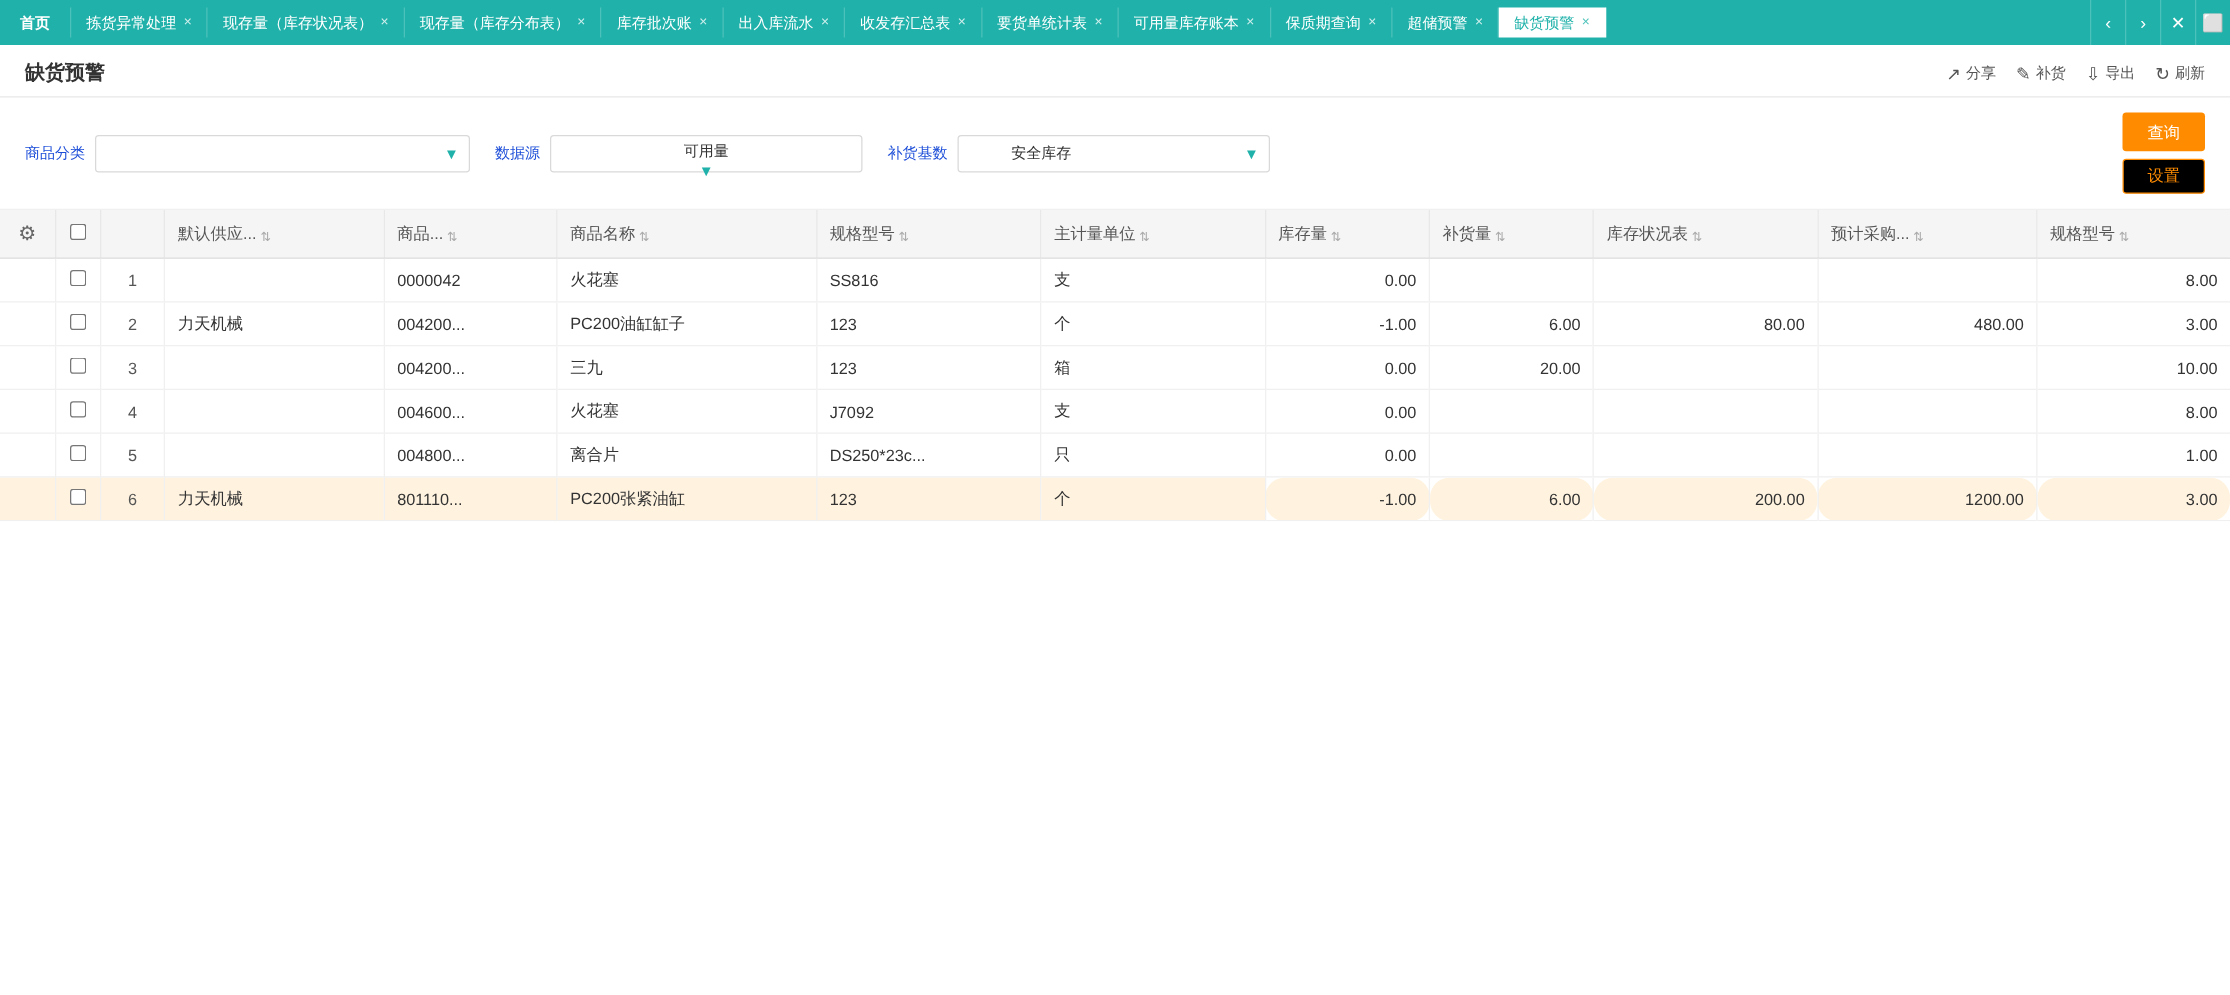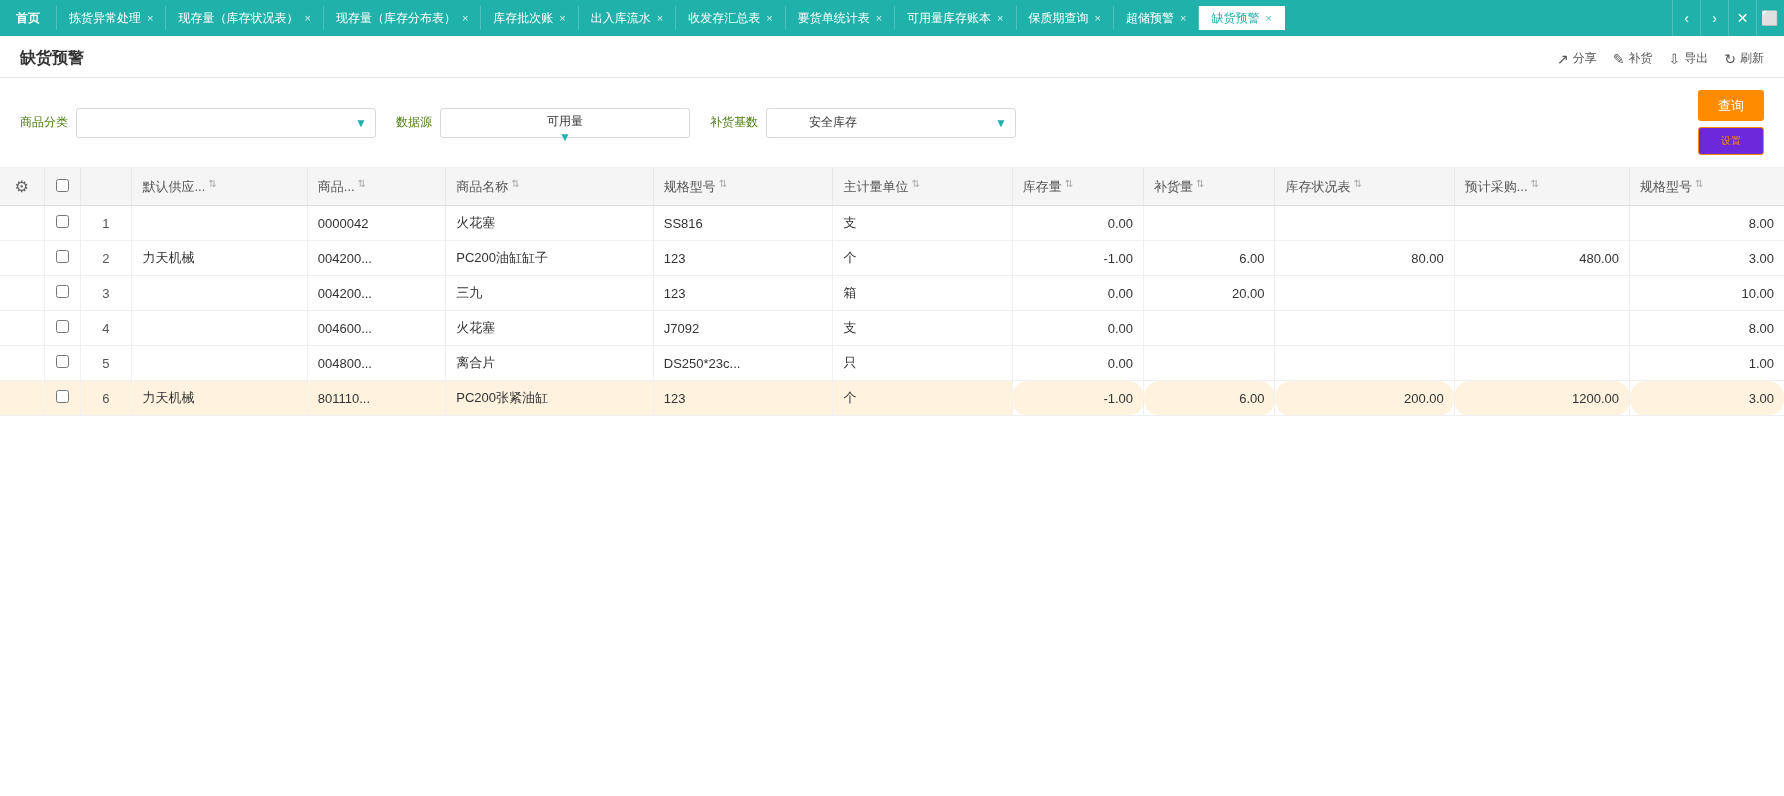--- a/index.html
+++ b/index.html
@@ -94,21 +94,21 @@
       align-items: center;
       padding: 12px 20px;
       gap: 20px;
       border-bottom: 1px solid #f0f0f0;
     }
     .filter-group {
       display: flex;
       align-items: center;
       gap: 8px;
     }
-    .filter-label { font-size: 12px; color: #4d7c0f; white-space: nowrap; }
+    .filter-label { font-size: 12px; color: #1d4ed8; white-space: nowrap; }
     .filter-select {
       display: flex;
       align-items: center;
       border: 1px solid #d9d9d9;
       border-radius: 3px;
       padding: 4px 8px;
       min-width: 200px;
       height: 30px;
       background: #fff;
       cursor: pointer;
@@ -128,27 +128,27 @@
       background: #ff8c00;
       color: #fff;
       border: none;
       border-radius: 3px;
       padding: 5px 20px;
       cursor: pointer;
       font-size: 13px;
       height: 31px;
     }
     .btn-settings {
-      background: #6d28d9;
+      background: #000000;
       color: #ff8c00;
       border: 1px solid #ff8c00;
       border-radius: 3px;
       padding: 4px 16px;
       cursor: pointer;
-      font-size: 10px;
+      font-size: 13px;
       height: 28px;
     }
 
     
     .table-container {
       padding: 0;
       overflow-x: auto;
     }
     table {
       width: 100%;
@@ -167,21 +167,21 @@
       white-space: nowrap;
       border-right: 1px solid #e8e8e8;
       border-bottom: 1px solid #ddd;
     }
     thead th:last-child { border-right: none; }
     .th-settings {
       width: 44px;
       text-align: center;
     }
     .th-checkbox { width: 36px; text-align: center; }
-    .col-sort { display: flex; align-items: flex-start; gap: 3px; }
+    .col-sort { display: flex; align-items: flex-end; gap: 3px; }
     .sort-icon { color: #aaa; font-size: 10px; }
 
     tbody tr {
       border-bottom: 1px solid #f0f0f0;
     }
     tbody tr.highlighted { background: #fff3e0; }
     tbody td {
       padding: 8px 10px;
       color: #333;
       border-right: 1px solid #f0f0f0;

